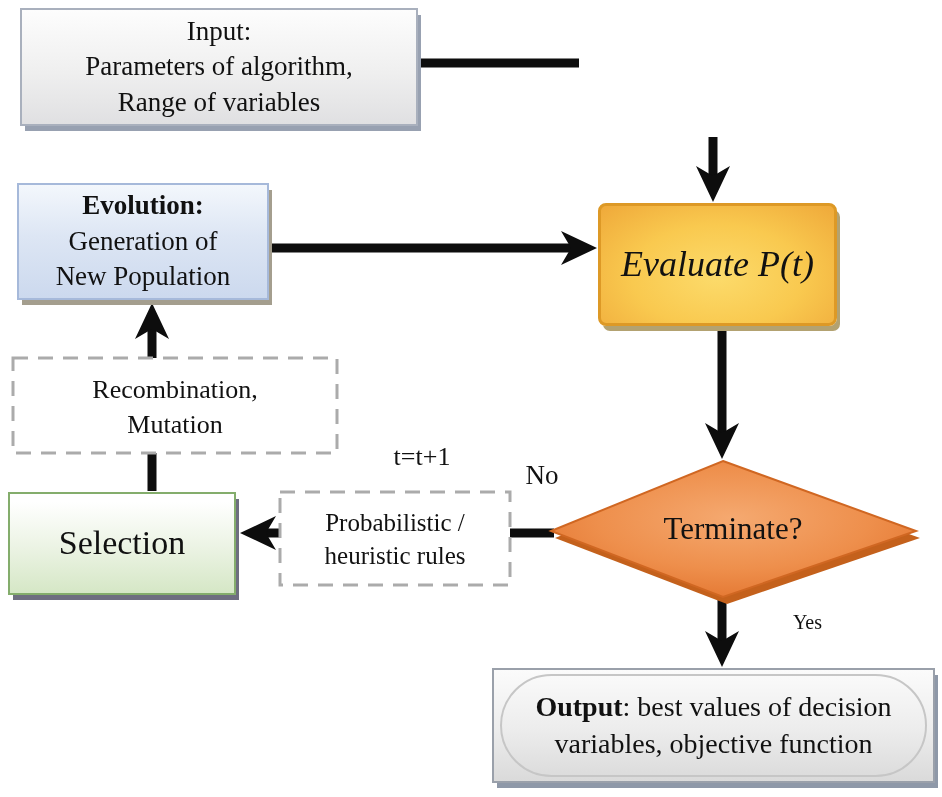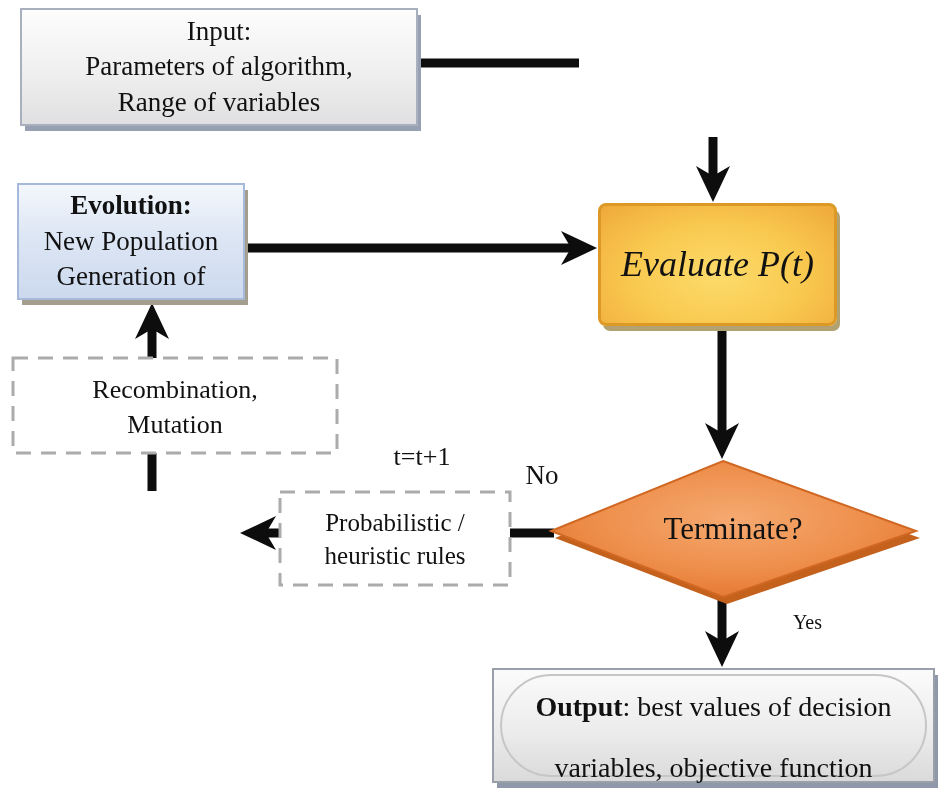--- a/index.html
+++ b/index.html
@@ -20,21 +20,21 @@
     border:2px solid #a9b0bd; box-shadow:4px 6px 0 -1px #98a1b1;
     font-size:27px;
   }
   .node-generate {
     left:575px; top:8px; width:280px; height:130px;
     background:linear-gradient(130deg,#a3b8dc 0%,#c9d6ee 35%,#e9eef8 70%,#cfdbf0 100%);
     border:2px solid #8398c4; box-shadow:4px 6px 0 -1px #9d9787;
     font-size:25px;
   }
   .node-evolution {
-    left:17px; top:183px; width:228px; height:117px;
+    left:17px; top:183px; width:252px; height:117px;
     background:linear-gradient(to bottom,#f3f7fc 0%,#dde6f4 45%,#ccd9ee 100%);
     border:2px solid #a6b9da; box-shadow:4px 6px 0 -1px #a49e8e;
     font-size:27px;
   }
   .node-evaluate {
     left:598px; top:203px; width:239px; height:123px;
     background:radial-gradient(ellipse at 50% 60%, #fcdb6b 0%, #f9c94f 52%, #efa93a 100%);
     border:3px solid #dd9926; border-radius:8px;
     box-shadow:4px 6px 0 -1px #b3a271;
     font-size:36px;
@@ -67,21 +67,21 @@
     position:absolute; left:608px; top:508px; width:250px; height:42px; z-index:3;
     display:flex; justify-content:center; align-items:center; font-size:31px;
   }
   .float-label { position:absolute; z-index:3; line-height:1.1; }
   .label-tplus { left:357px; top:443px; width:130px; text-align:center; font-size:26px; }
   .label-no  { left:514px; top:461px; width:56px; text-align:center; font-size:27px; }
   .label-yes { left:760px; top:611px; width:62px; text-align:right; font-size:20px; }
   .b { font-weight:bold; }
   .i { font-style:italic; }
   .sp { margin-left:7px; }
-  .rel { position:relative; z-index:1;margin-top:24px; }
+  .rel { position:relative; z-index:1; }
 </style>
 </head>
 <body>
 
 <div id="stage">
 
   <svg class="layer" width="942" height="797" viewBox="0 0 942 797">
     <defs>
       <radialGradient id="diamondGrad" cx="50%" cy="42%" r="68%">
         <stop offset="0%" stop-color="#f5a970"></stop>
@@ -119,33 +119,36 @@
 
   <div class="node node-input">
     <div>Input:</div>
     <div>Parameters of algorithm,</div>
     <div>Range of variables</div>
   </div>
 
 
   <div class="node node-evolution">
     <div class="b">Evolution:</div>
+    <div>Generation of</div>
     <div>New Population</div>
-    <div>Generation of</div>
   </div>
 
   <div class="node node-evaluate">
     <div>Evaluate P(t)</div>
   </div>
 
   <div class="dashed-text text-recomb">
     <div>Recombination,</div>
     <div>Mutation</div>
   </div>
 
+  <div class="node node-selection">
+    <div>Selection</div>
+  </div>
 
   <div class="dashed-text text-rules">
     <div>Probabilistic /</div>
     <div>heuristic rules</div>
   </div>
 
   <div class="diamond-label">Terminate?</div>
 
   <div class="float-label label-tplus">t=t+1</div>
   <div class="float-label label-no">No</div>

